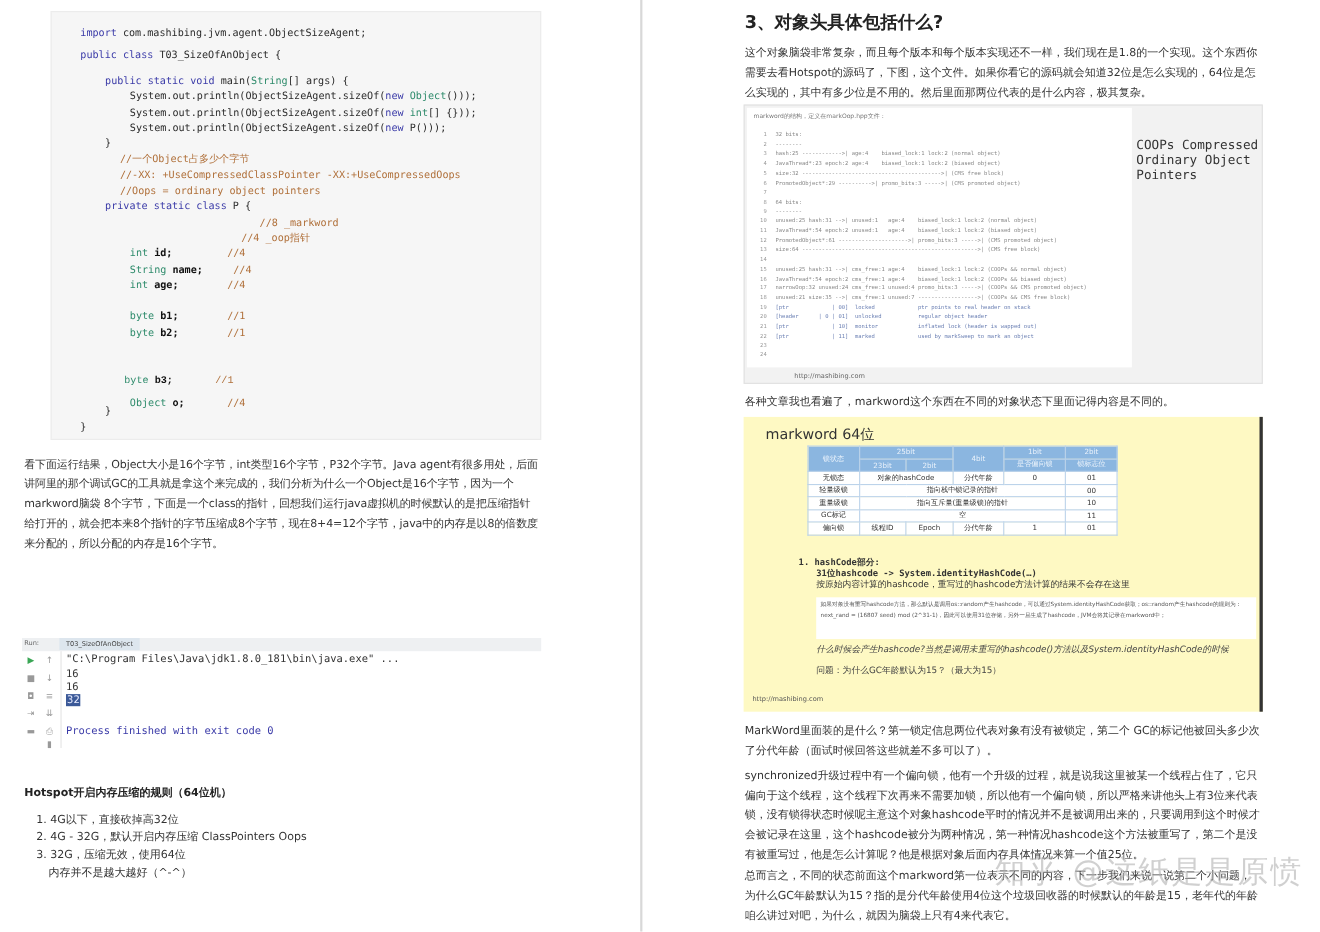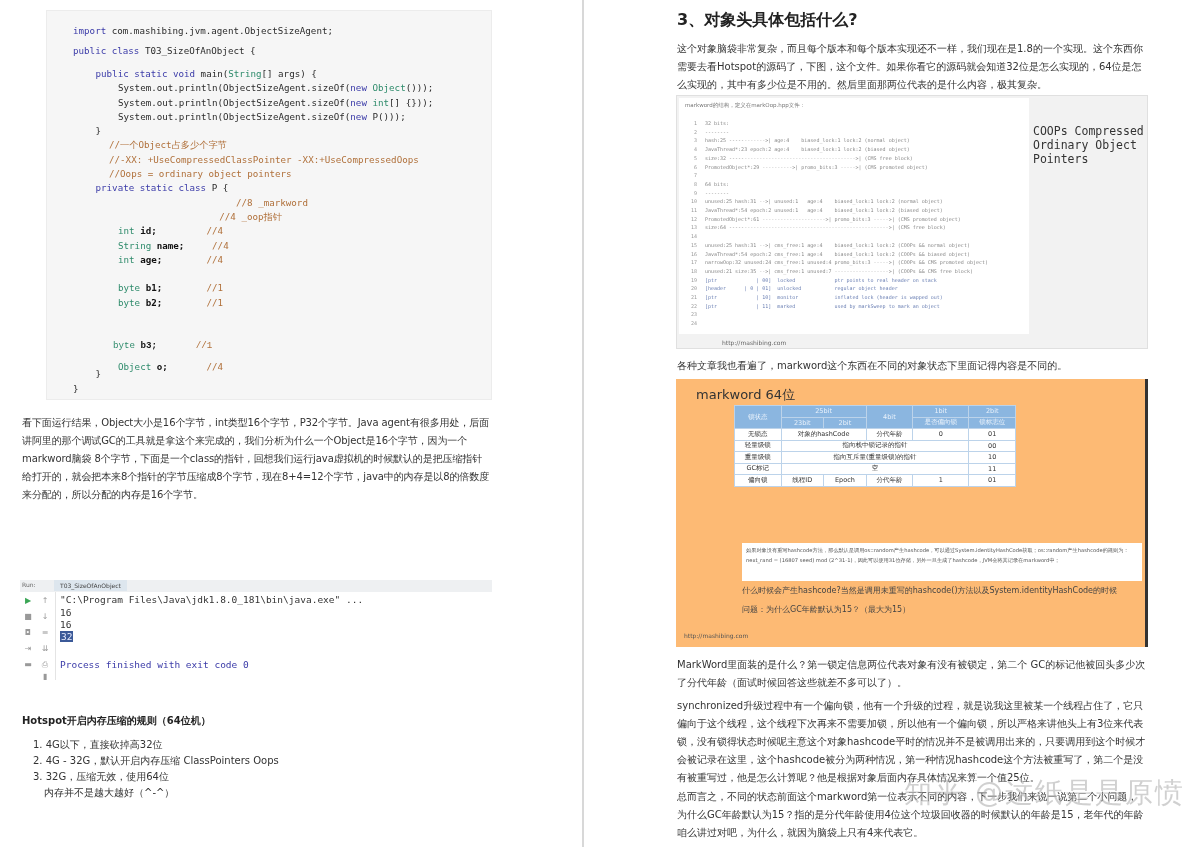--- a/index.html
+++ b/index.html
@@ -39,29 +39,29 @@
   .fig1 { position: absolute; left: 676px; top: 95px; width: 472px; height: 254px; background: #f2f2f2; border: 1px solid #e0e0e0; }
   .fig1-inner { position: absolute; left: 2px; top: 2px; width: 350px; height: 236px; background: #fff; }
   .fig1-caption { position: absolute; left: 6px; top: 4px; font-size: 5.5px; color: #777; }
   .fig1-code { position: absolute; left: 0; top: 22px; width: 350px; }
   .src-line { position: absolute; left: 0; height: 8.5px; font-family: "DejaVu Sans Mono", "Liberation Mono", monospace; font-size: 5px; color: #888; white-space: pre; }
   .src-num { display: inline-block; width: 18px; text-align: right; color: #999; margin-right: 8px; }
   .src-blue { color: #6a7fb3; }
   .fig1-side { position: absolute; left: 356px; top: 28px; font-family: "DejaVu Sans Mono", "Liberation Mono", monospace; font-size: 11.5px; color: #333; line-height: 14px; white-space: pre; }
   .fig1-url { position: absolute; left: 45px; top: 243px; font-size: 6px; color: #666; }
 
-  .fig2 { position: absolute; left: 676px; top: 379px; width: 472px; height: 268px; background: #fdba74; border-right: 3px solid #333; }
+  .fig2 { position: absolute; left: 676px; top: 379px; width: 472px; height: 268px; background: #fef9c3; border-right: 3px solid #333; }
   .fig2-title { position: absolute; left: 20px; top: 7px; font-size: 13px; color: #333; }
   .mw-table { position: absolute; left: 58px; top: 26px; width: 282px; border-collapse: collapse; font-size: 6.5px; }
   .mw-table td { border: 1px solid #bcd3ea; text-align: center; height: 11.5px; color: #333; background: #fff; padding: 0 2px; }
   .mw-table tr.hd td { background: #8bb6e0; color: #eaf2fb; }
   .fig2-list { position: absolute; left: 50px; top: 128px; font-size: 8px; color: #333; line-height: 10px; }
   .fig2-mono { font-family: "DejaVu Sans Mono", "Liberation Mono", monospace; font-weight: bold; }
   .fig2-note { position: absolute; left: 66px; top: 164px; width: 400px; height: 38px; background: #fff; font-size: 5.2px; line-height: 10px; color: #555; padding: 2px 4px; }
-  .fig2-q1 { position: absolute; left: 66px; top: 206px; font-size: 8px; color: #444; }
+  .fig2-q1 { position: absolute; left: 66px; top: 206px; font-size: 8px; color: #444; font-style: italic; }
   .fig2-q2 { position: absolute; left: 66px; top: 225px; font-size: 8px; color: #444; }
   .fig2-url { position: absolute; left: 8px; top: 253px; font-size: 6px; color: #555; }
 
   .watermark { position: absolute; left: 880px; top: 774px; font-size: 28px; color: rgba(170,170,170,0.55); letter-spacing: 2px; white-space: nowrap; margin-left: 24px; }
 </style>
 </head>
 <body>
 
 <div class="page page-left">
   <div class="code-block" id="code-block">
@@ -212,20 +212,25 @@
     <tr>
       <td>偏向锁</td>
       <td>线程ID</td>
       <td>Epoch</td>
       <td>分代年龄</td>
       <td>1</td>
       <td>01</td>
     </tr>
   </tbody>
     </table>
+  <div class="fig2-list">
+    <div class="fig2-mono">1. hashCode部分:</div>
+    <div class="fig2-mono" style="padding-left:16px;">31位hashcode -&gt; System.identityHashCode(…)</div>
+    <div style="padding-left:16px;">按原始内容计算的hashcode，重写过的hashcode方法计算的结果不会存在这里</div>
+  </div>
   <div class="fig2-note">如果对象没有重写hashcode方法，那么默认是调用os::random产生hashcode，可以通过System.identityHashCode获取；os::random产生hashcode的规则为：next_rand = (16807 seed) mod (2^31-1)，因此可以使用31位存储，另外一旦生成了hashcode，JVM会将其记录在markword中；</div>
   <div class="fig2-q1">什么时候会产生hashcode?当然是调用未重写的hashcode()方法以及System.identityHashCode的时候</div>
   <div class="fig2-q2">问题：为什么GC年龄默认为15？（最大为15）</div>
   <div class="fig2-url">http://mashibing.com</div>
 </div>
 
 <div class="para" style="left:677px;top:656px;width:470px;">MarkWord里面装的是什么？第一锁定信息两位代表对象有没有被锁定，第二个 GC的标记他被回头多少次了分代年龄（面试时候回答这些就差不多可以了）。</div>
 <div class="para" style="left:677px;top:697px;width:470px;">synchronized升级过程中有一个偏向锁，他有一个升级的过程，就是说我这里被某一个线程占住了，它只偏向于这个线程，这个线程下次再来不需要加锁，所以他有一个偏向锁，所以严格来讲他头上有3位来代表锁，没有锁得状态时候呢主意这个对象hashcode平时的情况并不是被调用出来的，只要调用到这个时候才会被记录在这里，这个hashcode被分为两种情况，第一种情况hashcode这个方法被重写了，第二个是没有被重写过，他是怎么计算呢？他是根据对象后面内存具体情况来算一个值25位。</div>
 <div class="para" style="left:677px;top:788px;width:470px;">总而言之，不同的状态前面这个markword第一位表示不同的内容，下一步我们来说一说第二个小问题，为什么GC年龄默认为15？指的是分代年龄使用4位这个垃圾回收器的时候默认的年龄是15，老年代的年龄咱么讲过对吧，为什么，就因为脑袋上只有4来代表它。</div>
 

